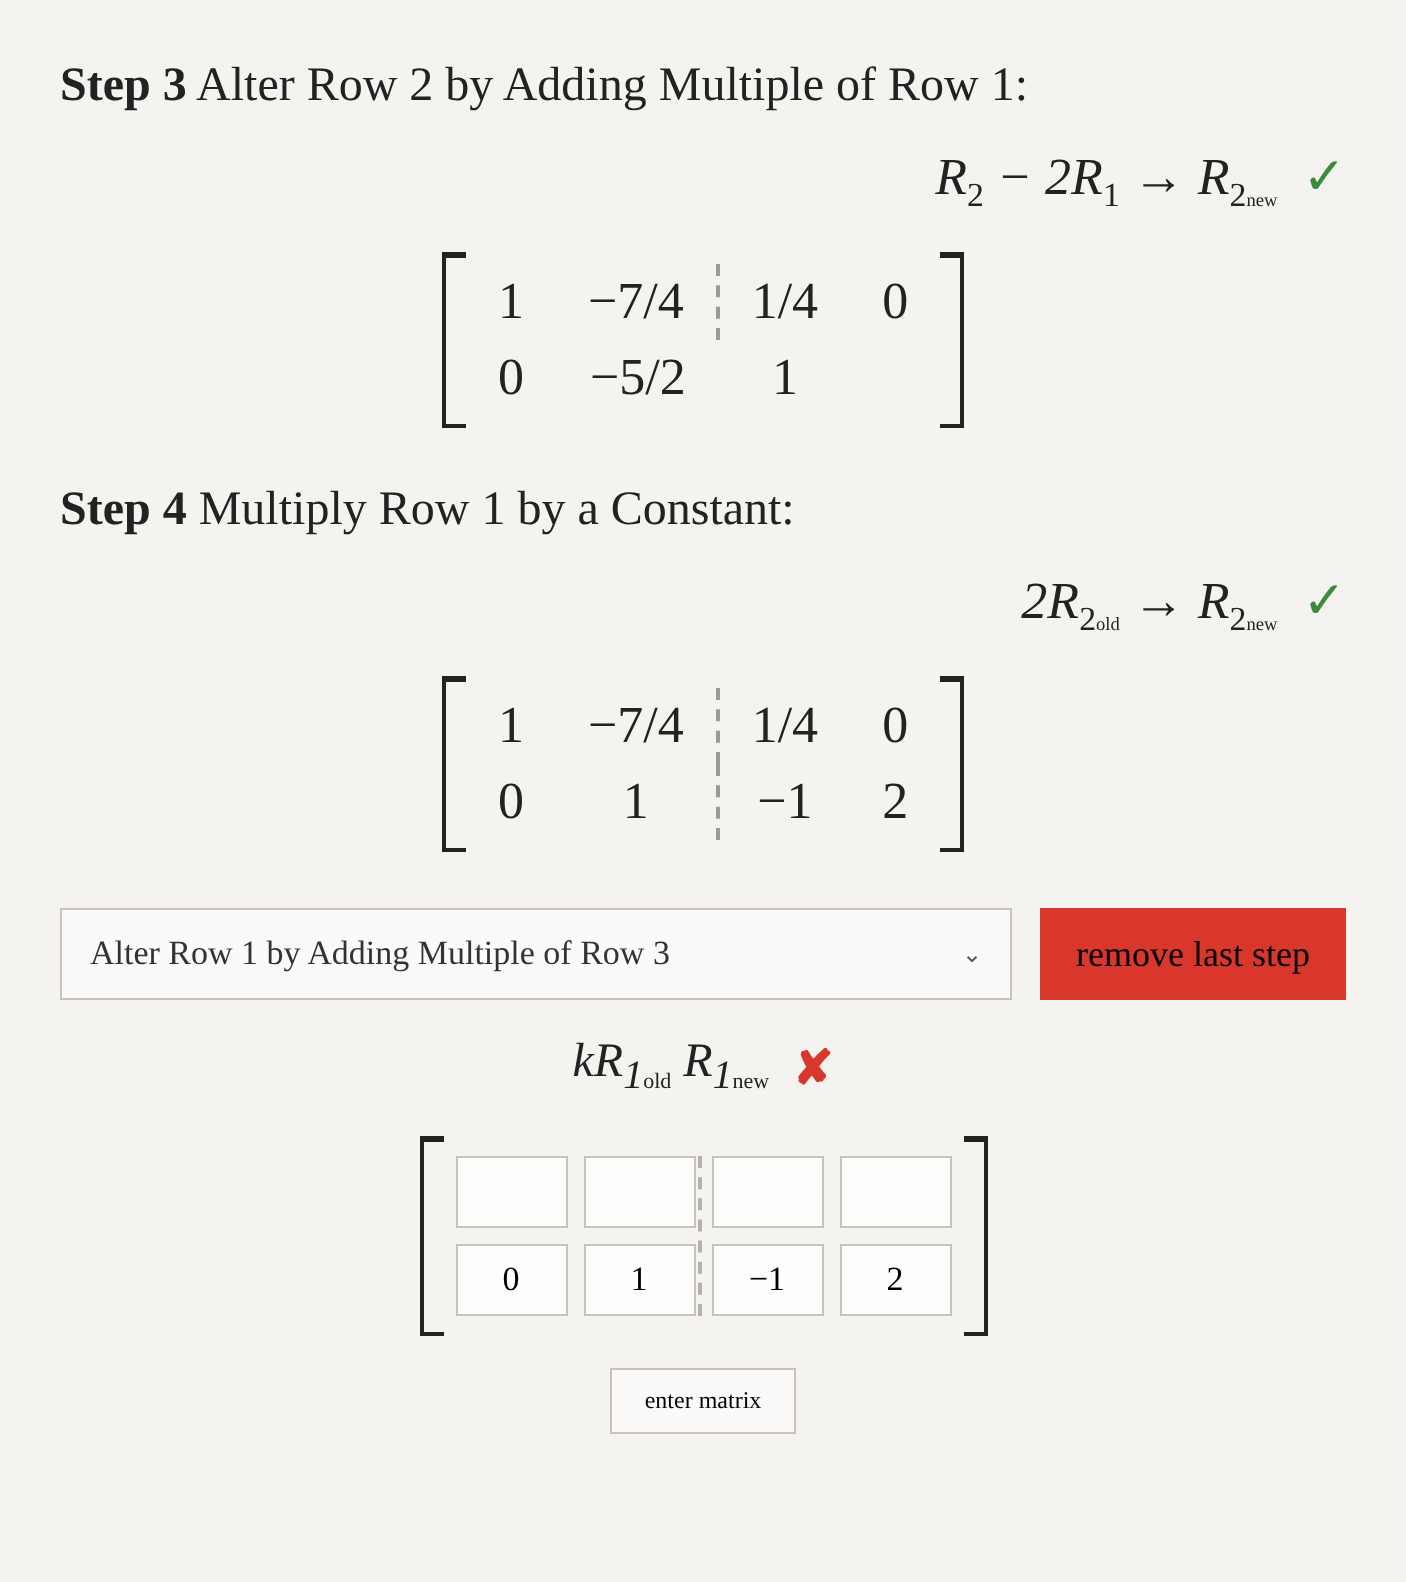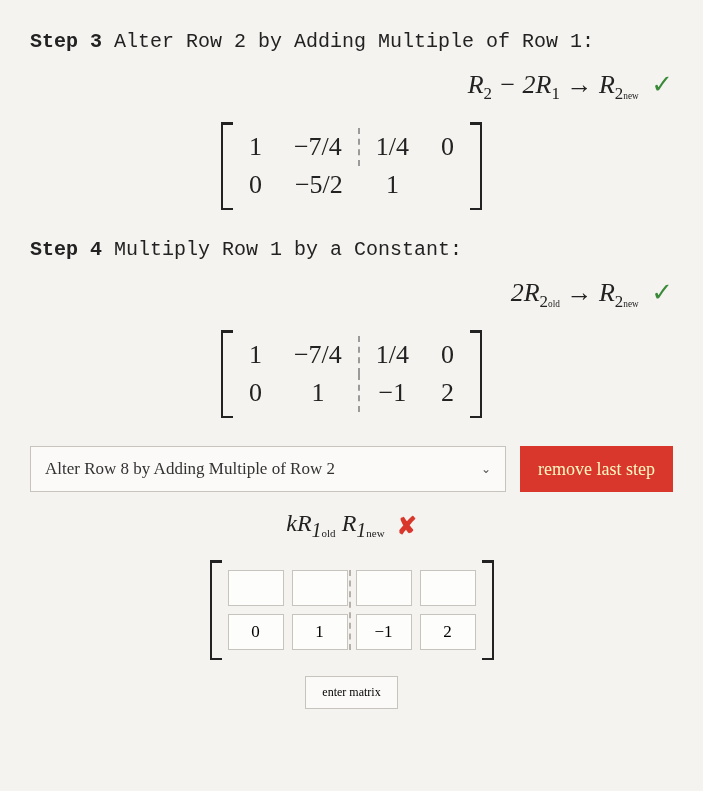--- a/index.html
+++ b/index.html
@@ -5,24 +5,23 @@
   * { box-sizing: border-box; }
   body {
     margin: 0;
     padding: 20px 30px;
     font-family: Georgia, 'Times New Roman', serif;
     background: #f5f3f0;
     color: #222;
     width: 703px;
   }
   .step-heading {
-    font-size: 20px;
+    font-size: 24px;
     margin: 10px 0 16px 0;
     font-weight: normal;
-    font-family: Liberation Mono, monospace;
   }
   .step-heading b { font-weight: bold; }
   .math-line {
     text-align: right;
     font-family: 'Cambria Math', 'Times New Roman', serif;
     font-size: 26px;
     font-style: italic;
     margin: 10px 0 18px 0;
   }
   .math-line sub { font-size: 0.65em; font-style: normal; position: relative; }
@@ -92,21 +91,21 @@
     align-items: center;
     justify-content: space-between;
     color: #333;
   }
   .chev {
     font-size: 12px;
     color: #555;
   }
   .remove-btn {
     background: #d9372b;
-    color: #fef9c3;
+    color: #000000;
     border: none;
     padding: 12px 18px;
     font-family: Georgia, serif;
     font-size: 18px;
     cursor: pointer;
   }
 
   
   .kmath {
     text-align: center;
@@ -233,21 +232,21 @@
         <div class="cell aug-sep">1</div>
         <div class="cell">−1</div>
         <div class="cell">2</div>
       </div>
     <div class="bracket right"></div>
   </div>
 </div>
 
 <div class="controls-row">
   <div class="select-box">
-    <span>Alter Row 8 by Adding Multiple of Row 2</span>
+    <span>Alter Row 1 by Adding Multiple of Row 3</span>
     <span class="chev">⌄</span>
   </div>
   <button class="remove-btn">remove last step</button>
 </div>
 
 <div class="kmath">
   <span>kR<sub>1<span class="sub2">old</span></sub></span>
   <span>R<sub>1<span class="sub2">new</span></sub></span>
   <span class="cross">✘</span>
 </div>

